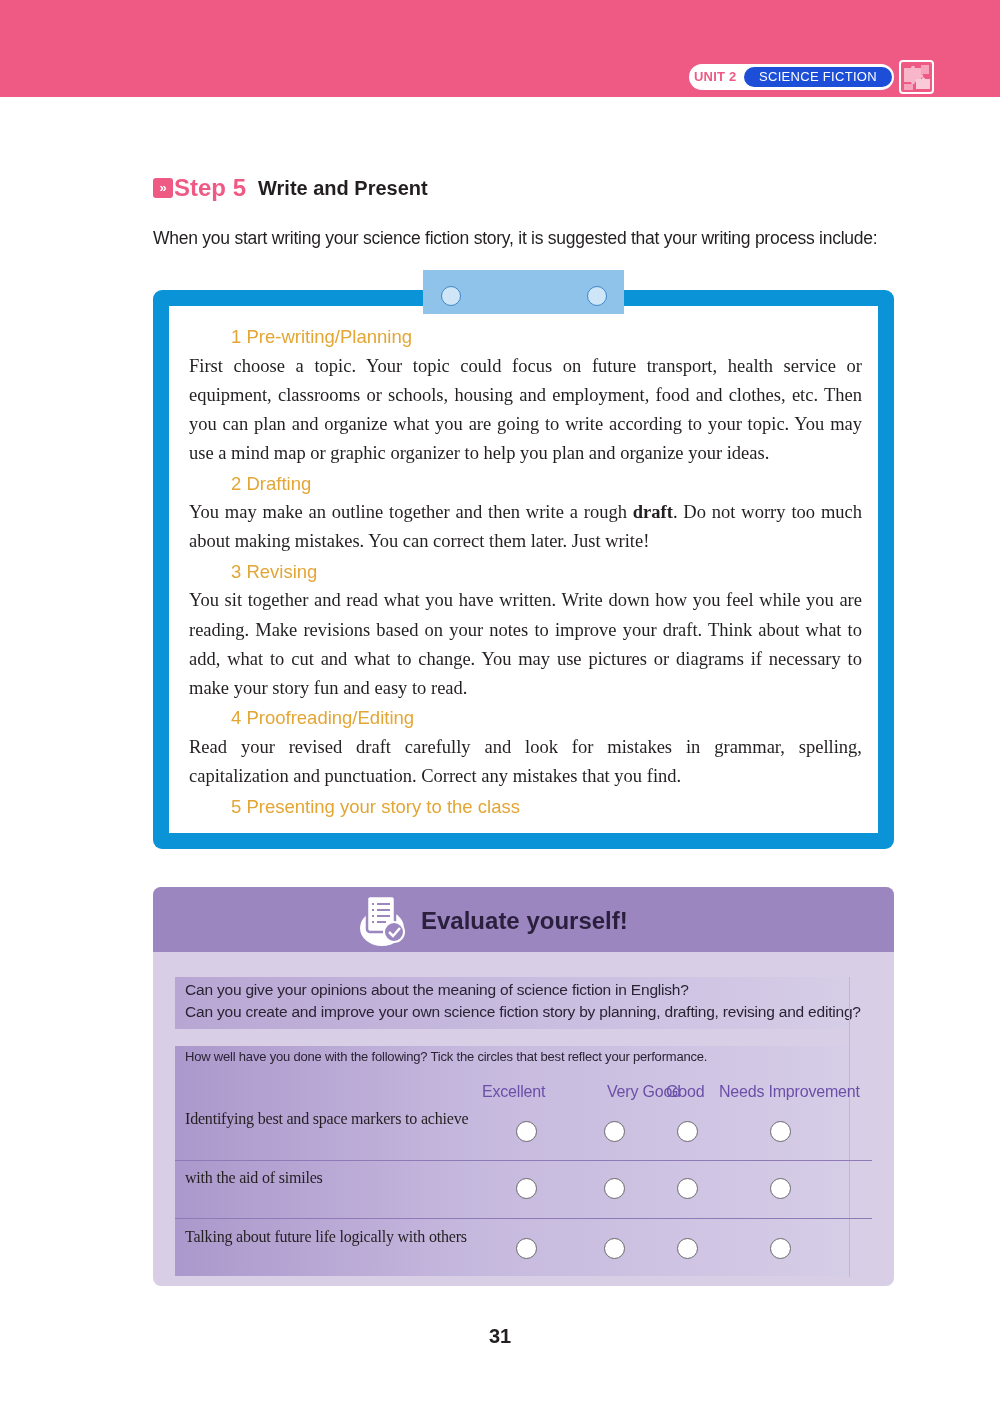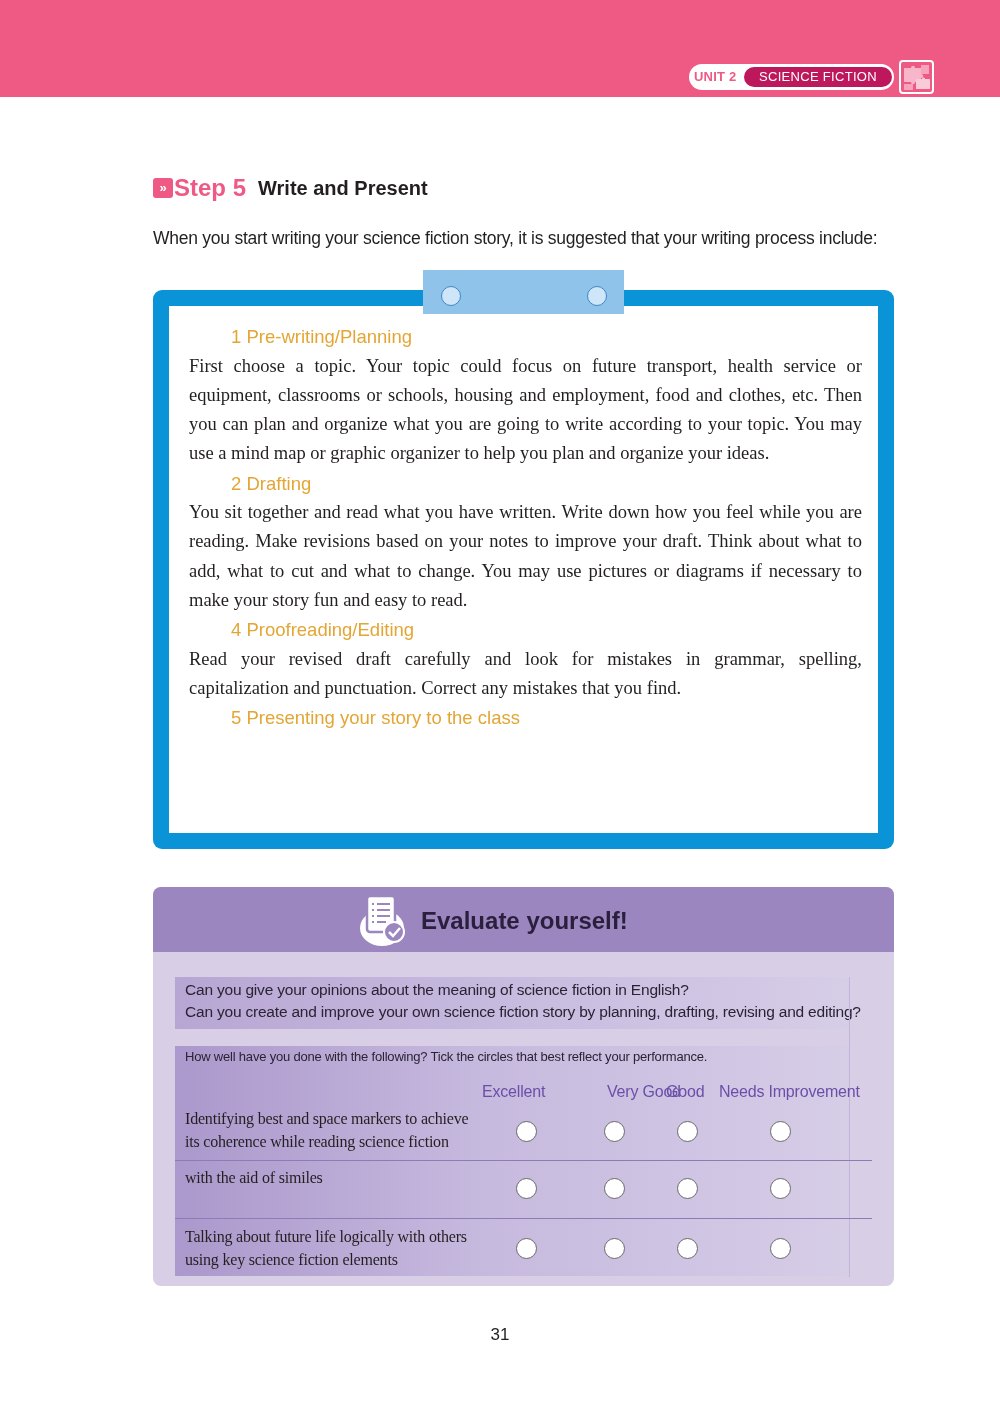--- a/index.html
+++ b/index.html
@@ -3,21 +3,21 @@
   <meta charset="utf-8">
   <style>
     * { box-sizing: border-box; margin: 0; padding: 0; }
     html, body { width: 1000px; height: 1402px; background: #ffffff; overflow: hidden; }
     body { position: relative; font-family: "Liberation Sans", sans-serif; color: #231f20; }
 
     
     .top-bar { position: absolute; left: 0; top: 0; width: 1000px; height: 97px; background: #ef5a85; }
     .unit-pill { position: absolute; left: 689px; top: 64px; width: 205px; height: 26px; border-radius: 13px; background: #ffffff; }
     .unit-label { position: absolute; left: 694px; top: 69px; font-size: 13px; font-weight: bold; color: #ef5a85; letter-spacing: 0.2px; }
-    .unit-title { position: absolute; left: 744px; top: 67px; width: 148px; height: 20px; border-radius: 10px; background: #be185d; color: #ffffff; font-size: 13px; text-align: center; line-height: 20px; letter-spacing: 0.3px; }
+    .unit-title { position: absolute; left: 744px; top: 67px; width: 148px; height: 20px; border-radius: 10px; background: #1d4ed8; color: #ffffff; font-size: 13px; text-align: center; line-height: 20px; letter-spacing: 0.3px; }
     .puzzle-icon { position: absolute; left: 899px; top: 60px; width: 35px; height: 34px; border: 2px solid #ffffff; border-radius: 4px; background: #ef5a85; overflow: hidden; }
 
     
     .step-heading { position: absolute; left: 153px; top: 175px; height: 26px; display: flex; align-items: center; }
     .step-arrow { width: 20px; height: 20px; background: #ef5a85; border-radius: 3px; color: #fff; font-size: 13px; font-weight: bold; line-height: 20px; text-align: center; margin-right: 1px; }
     .step-number { font-size: 24px; font-weight: bold; color: #ef5a85; margin-right: 12px; }
     .step-title { font-size: 20px; font-weight: bold; color: #231f20; }
 
     .intro { position: absolute; left: 153px; top: 228px; font-size: 17.5px; color: #231f20; letter-spacing: -0.25px; }
 
@@ -42,21 +42,21 @@
     .q-line { position: absolute; left: 185px; font-size: 15.5px; color: #2a2333; letter-spacing: -0.2px; }
 
     .rate-panel { position: absolute; left: 175px; top: 1046px; width: 675px; height: 230px; background: linear-gradient(90deg, #ab98cc 0%, #c6b9de 45%, #d6cde7 100%); }
     .rate-prompt { position: absolute; left: 185px; top: 1049px; font-size: 13px; color: #2a2333; letter-spacing: -0.2px; }
     .col-head { position: absolute; top: 1083px; font-size: 16px; color: #6a4fa8; letter-spacing: -0.2px; }
     .row-text { position: absolute; left: 185px; font-family: "Liberation Serif", serif; font-size: 16px; color: #231f20; line-height: 23px; letter-spacing: -0.2px; }
     .radio { position: absolute; width: 21px; height: 21px; border-radius: 50%; background: #ffffff; border: 1.2px solid #6a6a6a; cursor: pointer; }
     .row-divider { position: absolute; left: 175px; width: 697px; height: 1px; background: #8f7ab8; }
     .vline { position: absolute; left: 849px; top: 977px; width: 1px; height: 300px; background: #c2b5d8; }
 
-    .page-number { position: absolute; left: 0; width: 1000px; top: 1325px; text-align: center; font-size: 17px; font-weight: normal; color: #231f20; }
+    .page-number { position: absolute; left: 0; width: 1000px; top: 1325px; text-align: center; font-size: 20px; font-weight: bold; color: #231f20; }
   </style>
 </head>
 <body>
 
 <div class="top-bar"></div>
 <div class="unit-pill"></div>
 <span class="unit-label">UNIT 2</span>
 <span class="unit-title">SCIENCE FICTION</span>
 <div class="puzzle-icon">
   <svg width="31" height="30" viewBox="0 0 31 30">
@@ -83,22 +83,24 @@
   <span class="clip-ring" style="left:164px; top:16px;"></span>
 </div>
 
 <div class="steps">
   <div>
     <div class="step-label">1  Pre-writing/Planning</div>
     <p class="step-body">First choose a topic. Your topic could focus on future transport, health service or equipment, classrooms or schools, housing and employment, food and clothes, etc. Then you can plan and organize what you are going to write according to your topic. You may use a mind map or graphic organizer to help you plan and organize your ideas.</p>
   </div>
   <div>
     <div class="step-label">2  Drafting</div>
+    <p class="step-body"><span>You may make an outline together and then write a rough </span><b>draft</b><span>. Do not worry too much about making mistakes. You can correct them later. Just write!</span></p>
   </div>
   <div>
+    <div class="step-label">3  Revising</div>
     <p class="step-body">You sit together and read what you have written. Write down how you feel while you are reading. Make revisions based on your notes to improve your draft. Think about what to add, what to cut and what to change. You may use pictures or diagrams if necessary to make your story fun and easy to read.</p>
   </div>
   <div>
     <div class="step-label">4  Proofreading/Editing</div>
     <p class="step-body">Read your revised draft carefully and look for mistakes in grammar, spelling, capitalization and punctuation. Correct any mistakes that you find.</p>
   </div>
   <div>
     <div class="step-label">5  Presenting your story to the class</div>
   </div>
 </div>
@@ -135,39 +137,37 @@
 <div class="vline"></div>
 <span class="rate-prompt">How well have you done with the following? Tick the circles that best reflect your performance.</span>
 
 <span class="col-head" style="left:482px;">Excellent</span>
 <span class="col-head" style="left:579px;margin-left:28px;">Very Good</span>
 <span class="col-head" style="left:666px;">Good</span>
 <span class="col-head" style="left:719px;">Needs Improvement</span>
 
 <div class="row-text" style="top:1107px;">
   <div>Identifying best and space markers to achieve</div>
-  <div>its coherence while reading science fiction</div>
 </div>
 <span class="radio" style="left:516px; top:1121px;"></span>
 <span class="radio" style="left:604px; top:1121px;"></span>
 <span class="radio" style="left:677px; top:1121px;"></span>
 <span class="radio" style="left:770px; top:1121px;"></span>
 <div class="row-divider" style="top:1160px;"></div>
 
 <div class="row-text" style="top:1166px;">
   <div>with the aid of similes</div>
 </div>
 <span class="radio" style="left:516px; top:1178px;"></span>
 <span class="radio" style="left:604px; top:1178px;"></span>
 <span class="radio" style="left:677px; top:1178px;"></span>
 <span class="radio" style="left:770px; top:1178px;"></span>
 <div class="row-divider" style="top:1218px;"></div>
 
 <div class="row-text" style="top:1225px;">
   <div>Talking about future life logically with others</div>
-  <div>using key science fiction elements</div>
 </div>
 <span class="radio" style="left:516px; top:1238px;"></span>
 <span class="radio" style="left:604px; top:1238px;"></span>
 <span class="radio" style="left:677px; top:1238px;"></span>
 <span class="radio" style="left:770px; top:1238px;"></span>
 
 <div class="page-number">31</div>
 
 </body></html>

